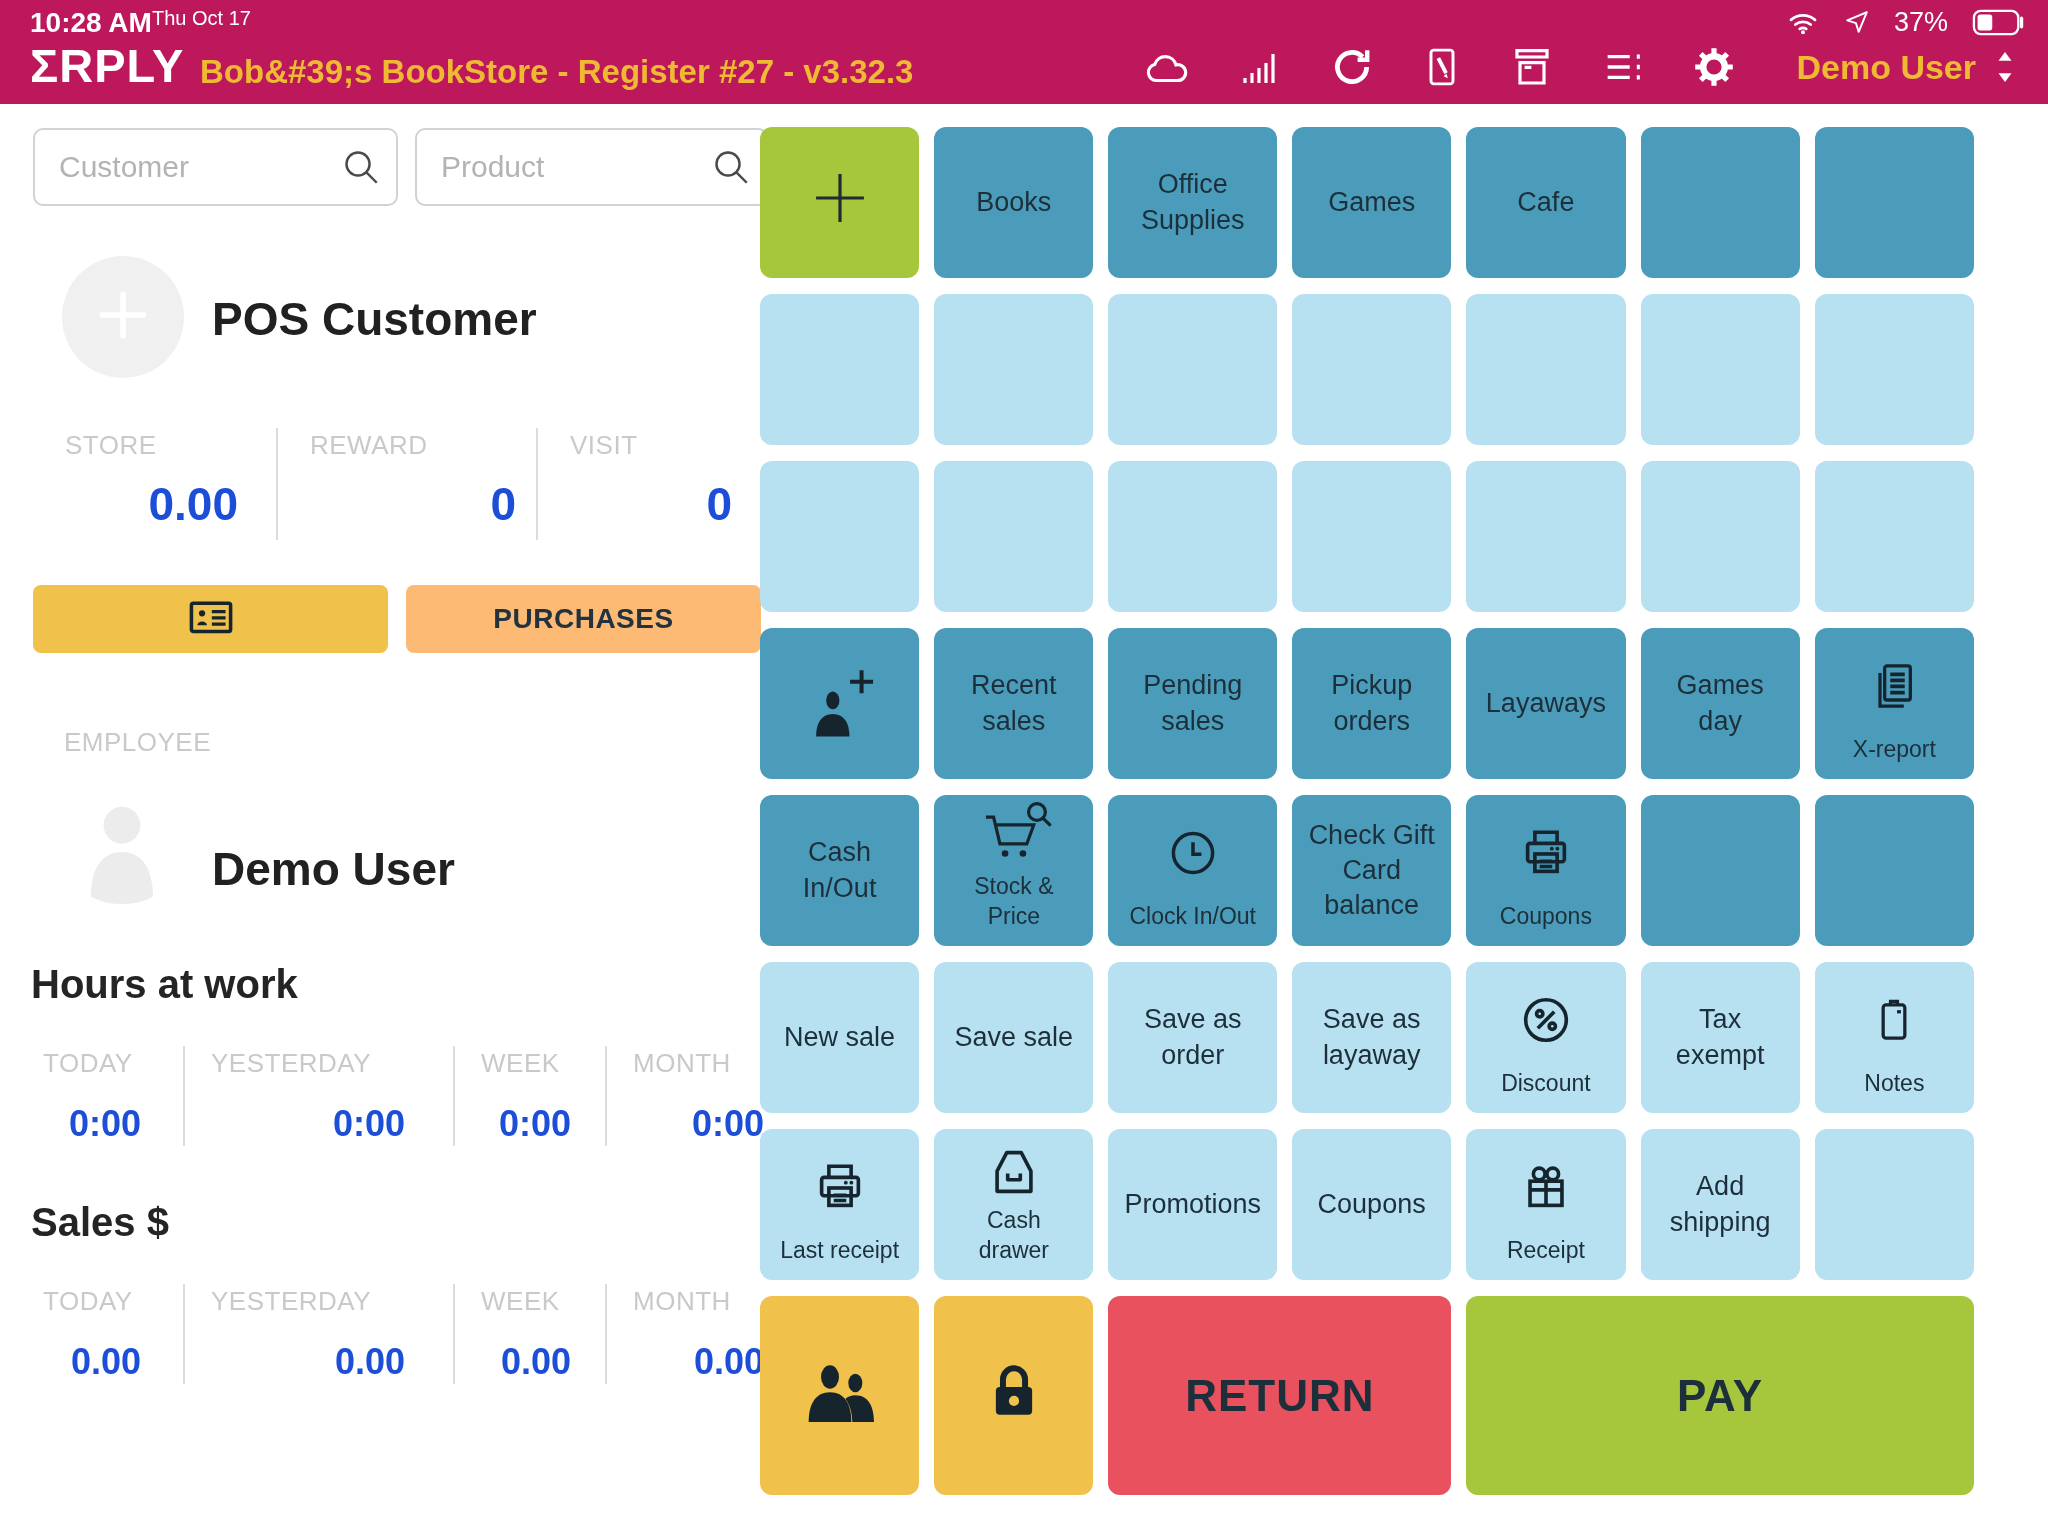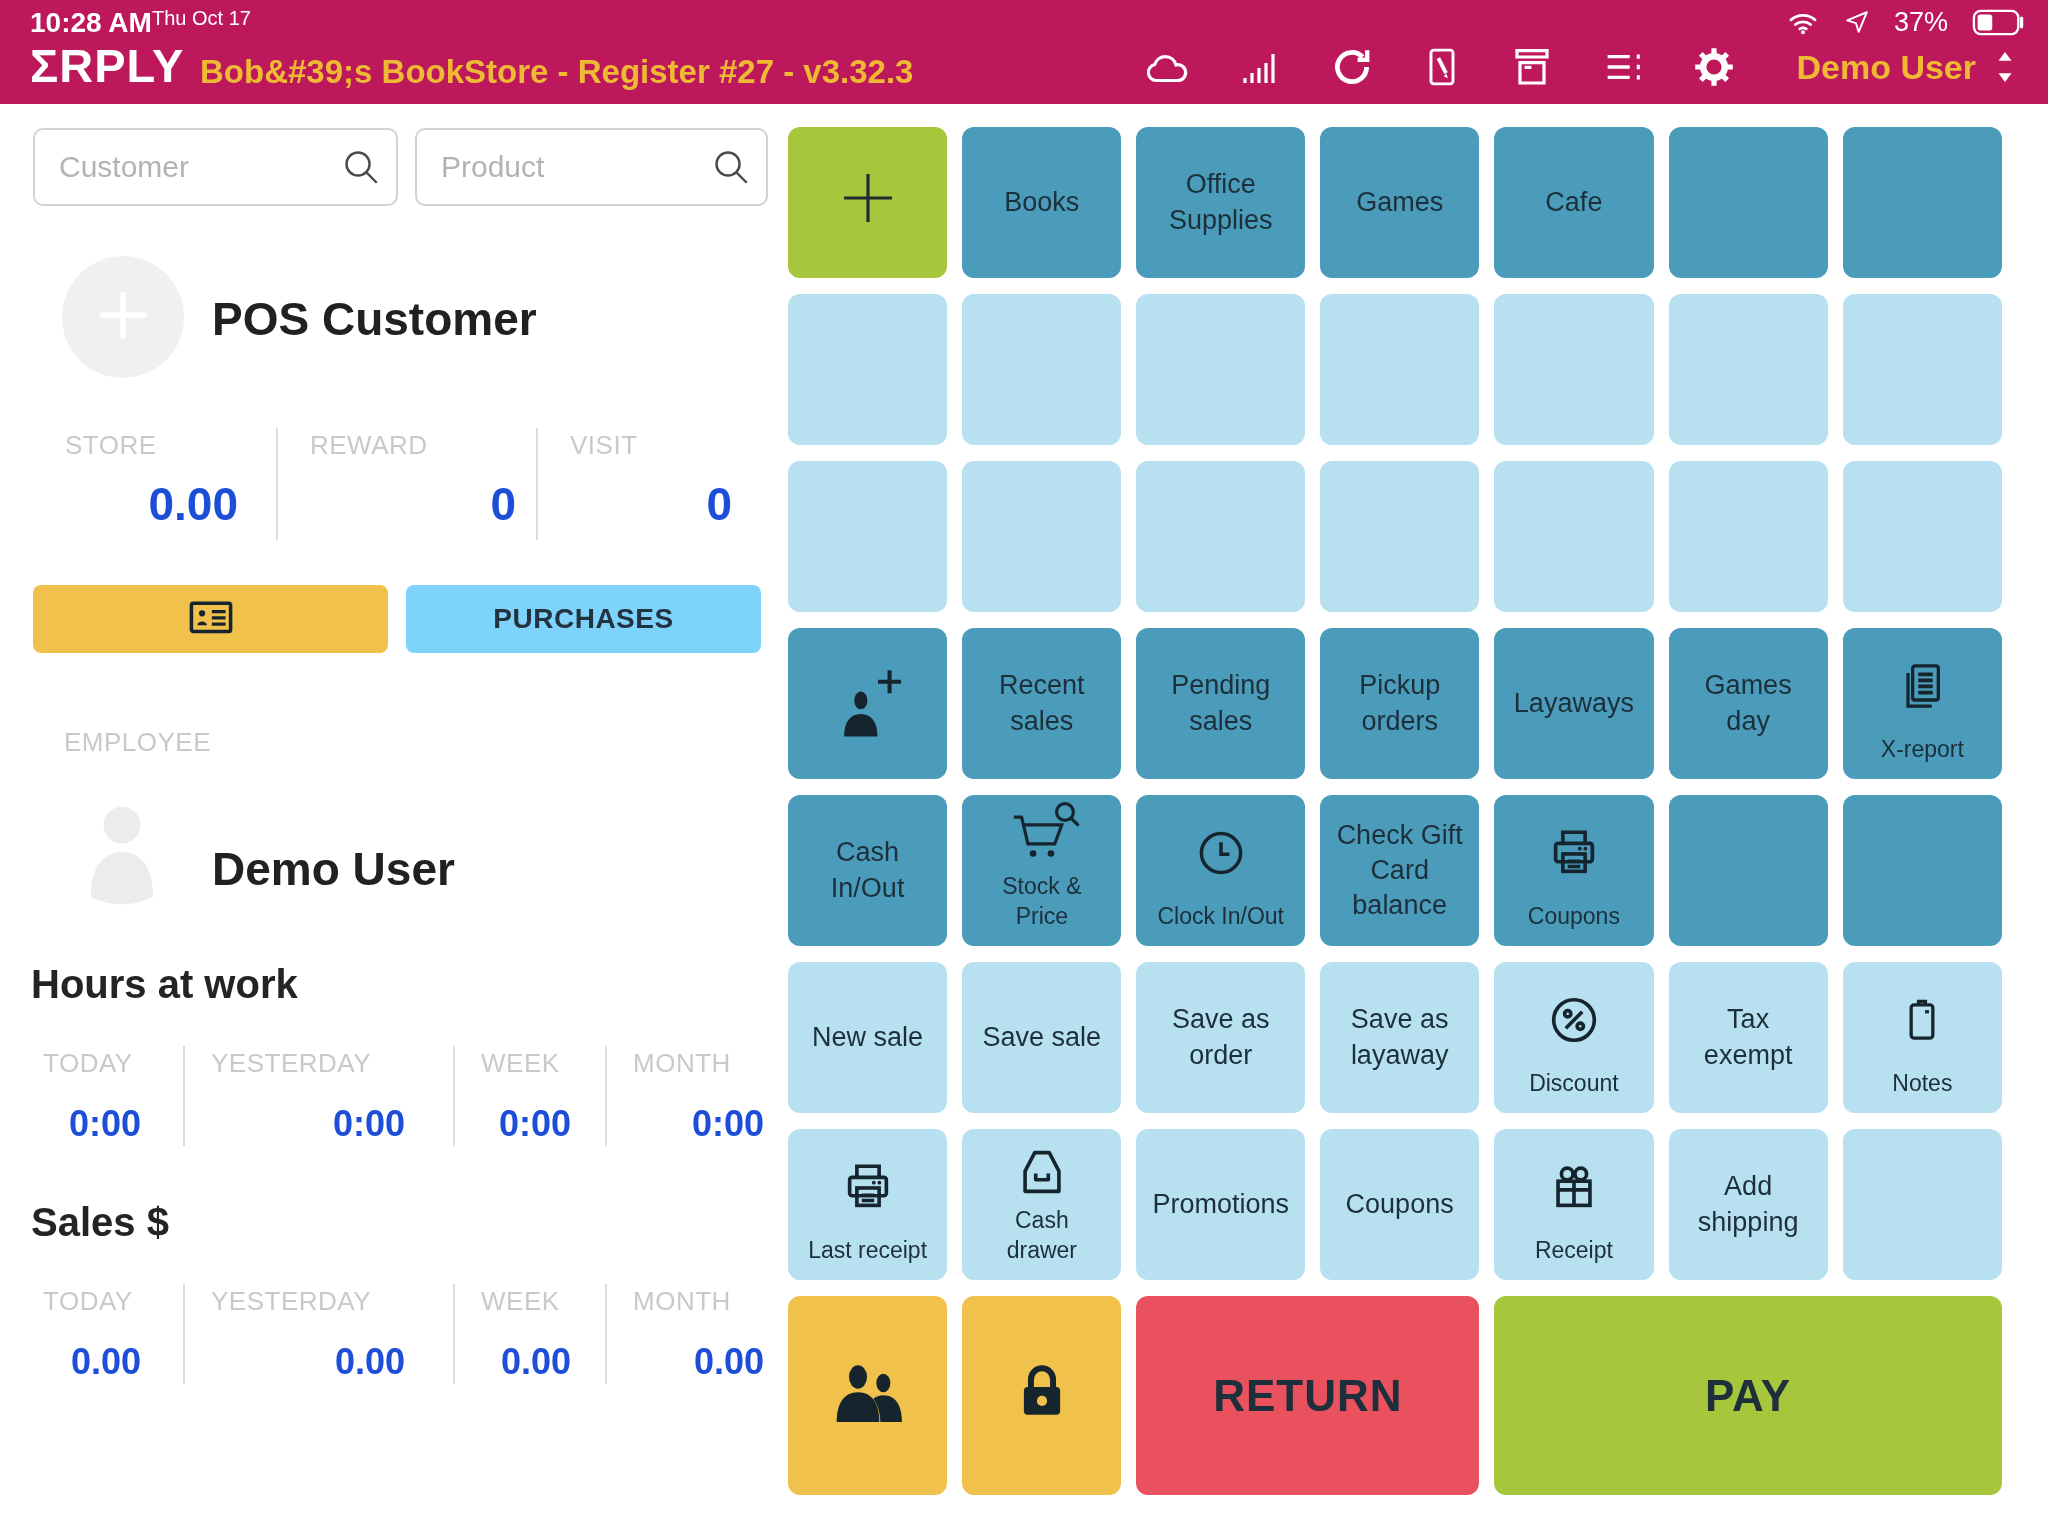--- a/index.html
+++ b/index.html
@@ -33,37 +33,37 @@
   .slabel{font-size:26px;color:#c9c9c9;letter-spacing:.5px;padding-top:2px;}
   .sval{font-weight:700;color:#1d4ed8;text-align:right;}
   #customer-stats{top:428px;width:735px;height:112px;}
   #customer-stats .scol{height:112px;}
   #customer-stats .c1{width:243px;} #customer-stats .c2{width:260px;} #customer-stats .c3{width:232px;}
   #customer-stats .c1 .slabel{padding-left:32px;} #customer-stats .c2 .slabel,#customer-stats .c3 .slabel{padding-left:32px;}
   #customer-stats .sval{font-size:46px;margin-top:16px;}
   #customer-stats .c1 .sval{padding-right:38px;} #customer-stats .c2 .sval{padding-right:20px;} #customer-stats .c3 .sval{padding-right:36px;}
   .panel-btn{position:absolute;top:585px;width:355px;height:68px;border-radius:8px;display:flex;align-items:center;justify-content:center;}
   #card-btn{left:33px;background:#f0c24b;}
-  #purchases-btn{left:406px;background:#7dd3fc;font-size:28px;font-weight:700;color:#22333f;letter-spacing:.5px;}
+  #purchases-btn{left:406px;background:#fdba74;font-size:28px;font-weight:700;color:#22333f;letter-spacing:.5px;}
   #employee-label{position:absolute;left:64px;top:727px;font-size:26px;color:#c9c9c9;letter-spacing:.5px;}
   #employee-avatar{position:absolute;left:76px;top:796px;}
   #employee-name{position:absolute;left:212px;top:842px;font-size:46px;font-weight:700;color:#212121;}
   .section-title{position:absolute;left:31px;font-size:40px;font-weight:700;color:#242424;}
   #hours-title{top:962px;} #sales-title{top:1200px;}
   .stats4{width:735px;height:100px;}
   #hours-stats{top:1046px;} #sales-stats{top:1284px;}
   .stats4 .scol{height:100px;}
   .stats4 .c1{width:150px;} .stats4 .c2{width:270px;} .stats4 .c3{width:152px;} .stats4 .c4{width:163px;}
   .stats4 .c1 .slabel{padding-left:10px;}
   .stats4 .c2 .slabel,.stats4 .c3 .slabel,.stats4 .c4 .slabel{padding-left:26px;}
   .stats4 .sval{font-size:36px;margin-top:24px;}
   .stats4 .c1 .sval{padding-right:42px;} .stats4 .c2 .sval{padding-right:48px;}
   .stats4 .c3 .sval{padding-right:34px;} .stats4 .c4 .sval{padding-right:4px;}
   
-  #function-grid{position:absolute;left:788px;top:127px;width:1214px;height:1368px;
+  #function-grid{position:absolute;left:760px;top:127px;width:1214px;height:1368px;
     display:grid;grid-template-columns:repeat(7,1fr);grid-template-rows:repeat(7,151px) 199px;gap:16px 15px;}
   .tile{border-radius:12px;display:flex;flex-direction:column;align-items:center;justify-content:center;
     text-align:center;padding:0 16px;box-sizing:border-box;font-size:27px;line-height:1.3;color:#1c2f3a;}
   .t-dark{background:#4a9cba;} .t-light{background:#b7e0f1;} .t-green{background:#a6c63c;}
   .t-yellow{background:#f0c24b;} .t-red{background:#e9515e;}
   .tile.small{justify-content:flex-end;}
   .tile.small .ticon{flex:1;display:flex;align-items:center;justify-content:center;padding-top:8px;}
   .tile.small .tlabel{font-size:23px;padding-bottom:14px;}
   .tile.big{font-size:44px;font-weight:700;letter-spacing:1px;}
   .sp2{grid-column:span 2;} .sp3{grid-column:span 3;}

